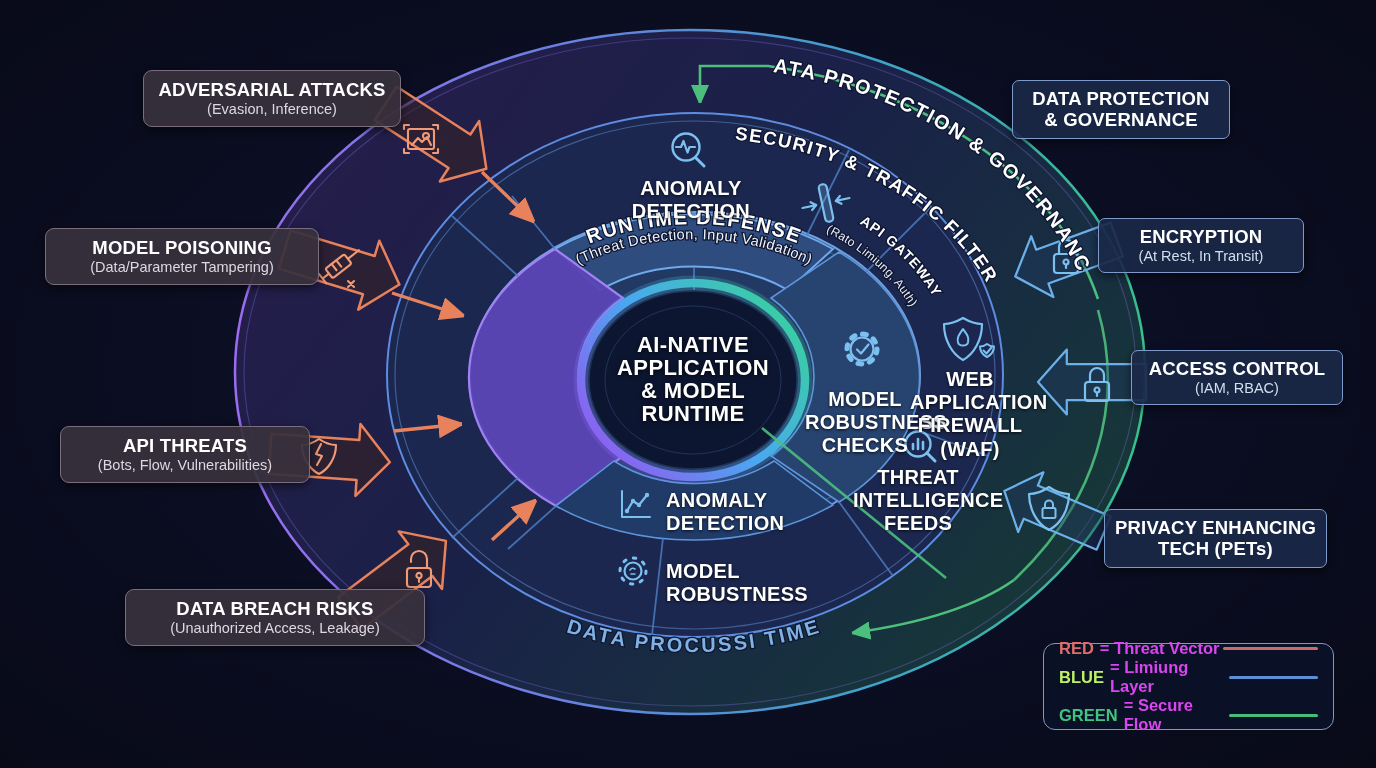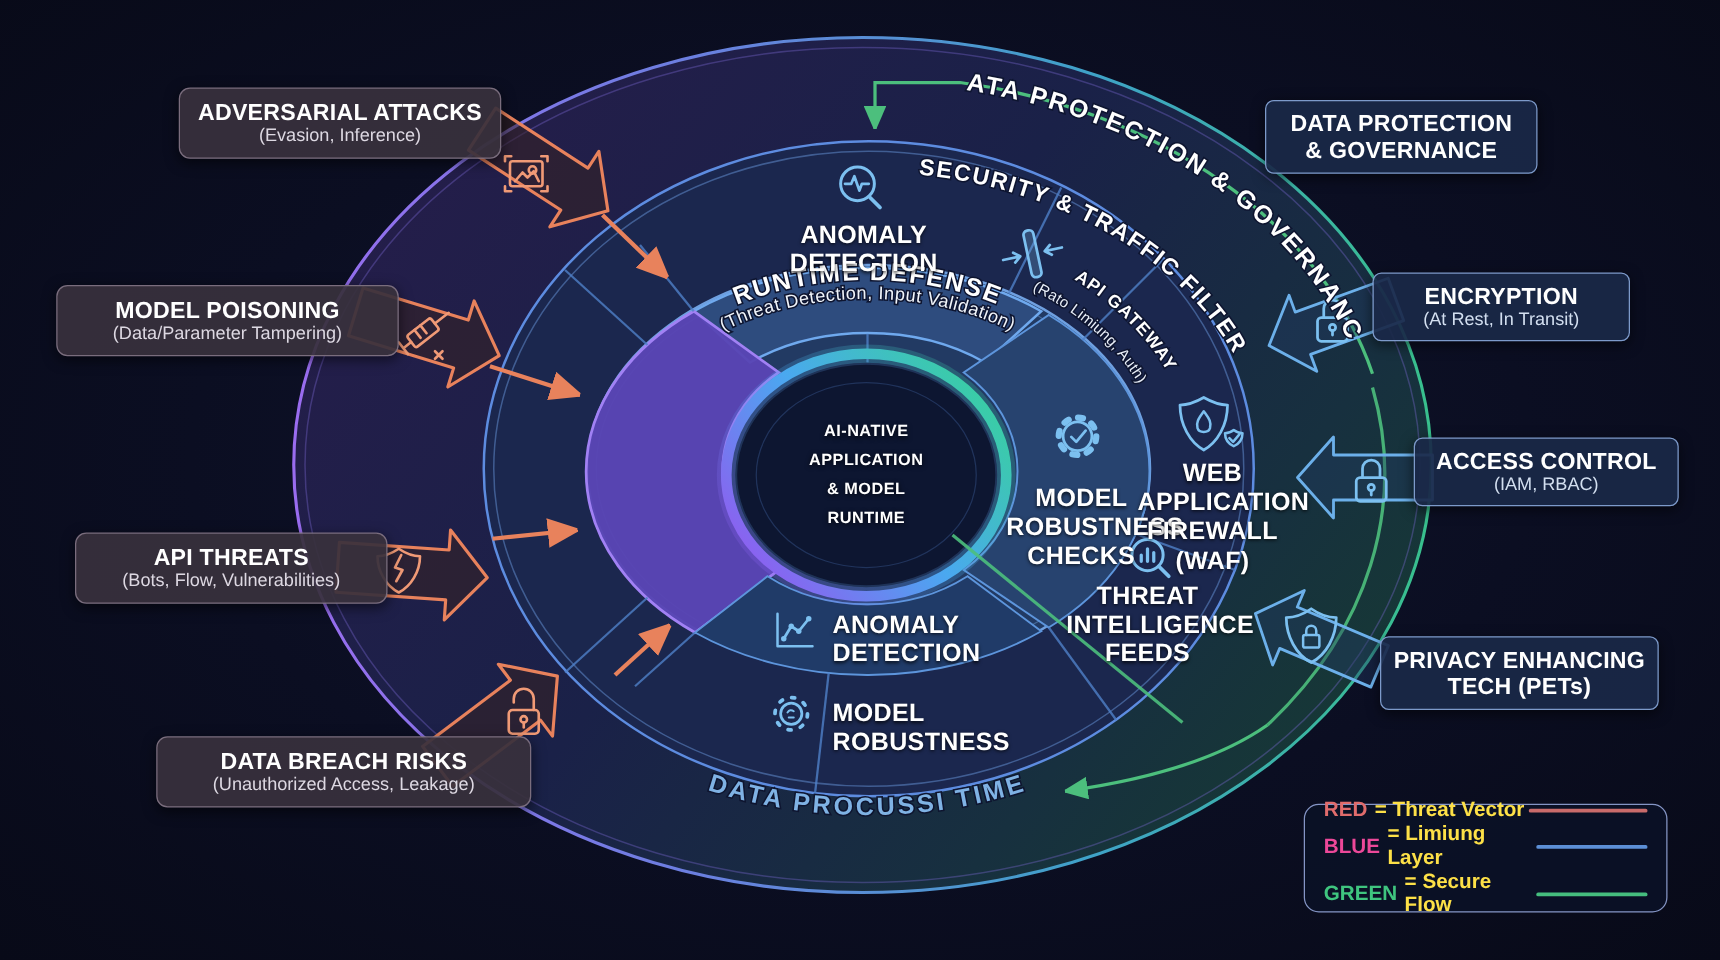--- a/index.html
+++ b/index.html
@@ -11,29 +11,29 @@
   .tbox{background:rgba(56,48,60,0.93);border:1px solid #7a6d7d;border-radius:9px;
         color:#fff;text-align:center;padding:8px 10px;box-shadow:0 3px 10px rgba(0,0,0,.55);}
   .dbox{background:rgba(26,40,72,0.92);border:1px solid #7d9aca;border-radius:7px;
         color:#fff;text-align:center;padding:7px 8px;box-shadow:0 3px 10px rgba(0,0,0,.55);}
   .btitle{font-weight:bold;font-size:18.5px;letter-spacing:.2px;line-height:1.15;white-space:pre-line;}
   .bsub{font-size:14.5px;color:#ddd8e2;margin-top:2px;line-height:1.1;white-space:pre-line;}
   .dbox .bsub{color:#d3dff0;}
   .rlabel{color:#fff;font-weight:bold;font-size:20px;line-height:1.16;letter-spacing:.3px;
           text-align:center;white-space:pre-line;text-shadow:0 1px 3px rgba(0,0,0,.8);}
   .rlabel.left{text-align:left;}
-  .center-label{color:#fff;font-weight:bold;font-size:13px;line-height:23px;letter-spacing:.4px;
+  .center-label{color:#fff;font-weight:bold;font-size:22px;line-height:23px;letter-spacing:.4px;
           text-align:center;white-space:pre-line;text-shadow:0 1px 4px rgba(0,0,0,.8);}
   #legend{left:1043px;top:643px;width:291px;height:87px;background:rgba(11,17,38,0.92);
           border:1.5px solid #8595c5;border-radius:12px;box-sizing:border-box;
           padding:11px 15px;display:flex;flex-direction:column;justify-content:center;}
   .lrow{display:flex;align-items:center;font-size:16.5px;color:#f2f2f2;}
   .lkey{font-weight:bold;margin-right:6px;}
-  .lk0{color:#e06c6c;} .lk1{color:#ec4899;} .lk2{color:#3fc57f;}
-  .llabel{font-weight:bold;color:#fde047;}
+  .lk0{color:#e06c6c;} .lk1{color:#bef264;} .lk2{color:#3fc57f;}
+  .llabel{font-weight:bold;color:#d946ef;}
   .lline{width:95px;height:3px;border-radius:2px;margin-left:auto;}
   .ll0{background:#c96b6b;} .ll1{background:#5c8fd6;} .ll2{background:#45bd7e;}
   .arctext{paint-order:stroke;stroke:#0e1530;stroke-width:2.5px;}
 </style>
 </head>
 <body>
 
 <div id="stage">
 
 <svg id="diagram" width="1376" height="768" viewBox="0 0 1376 768">

